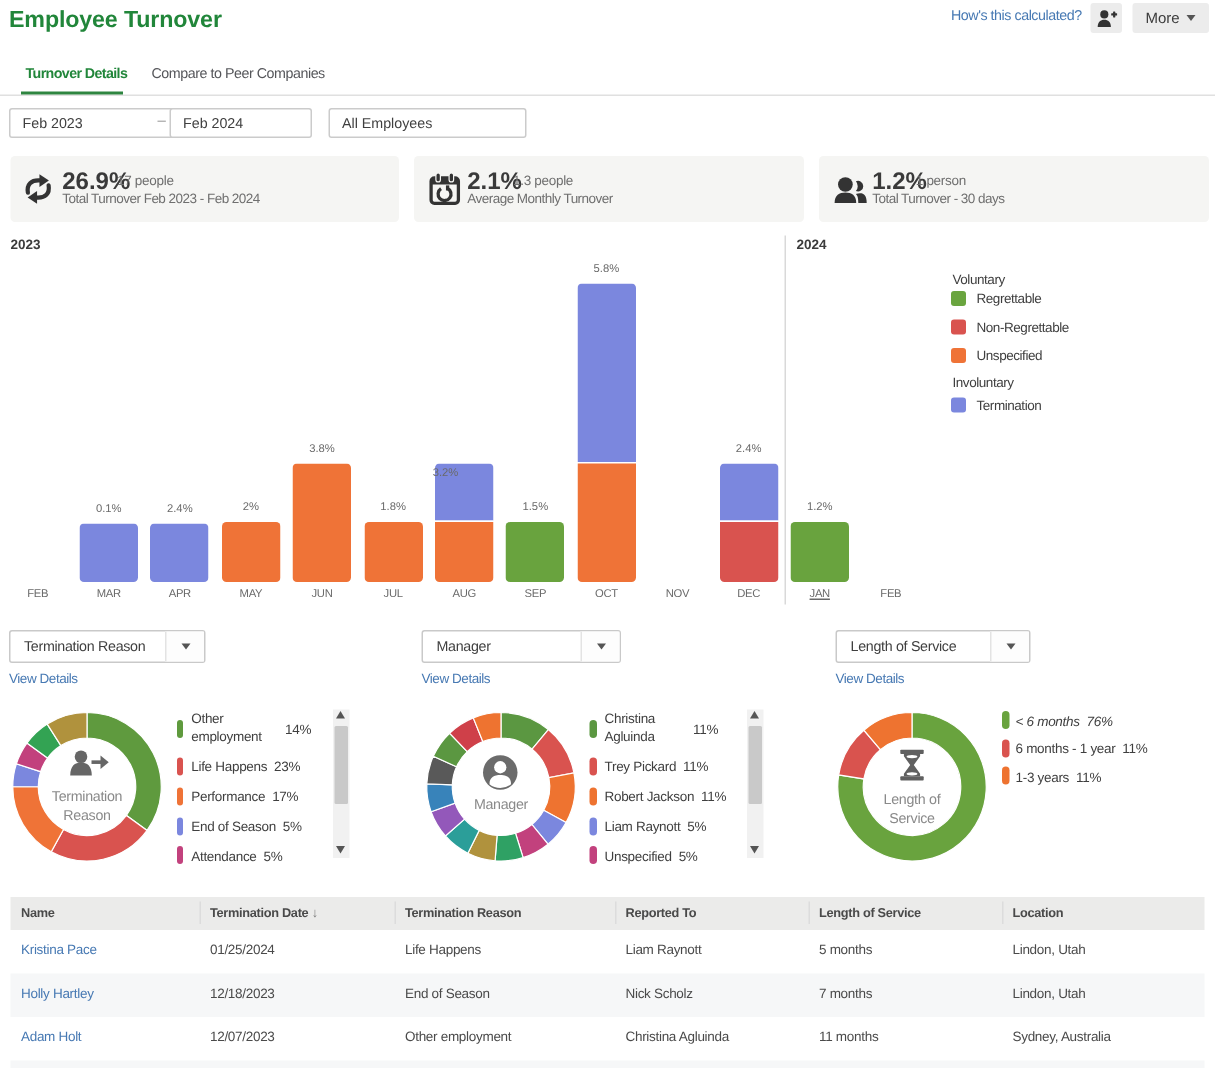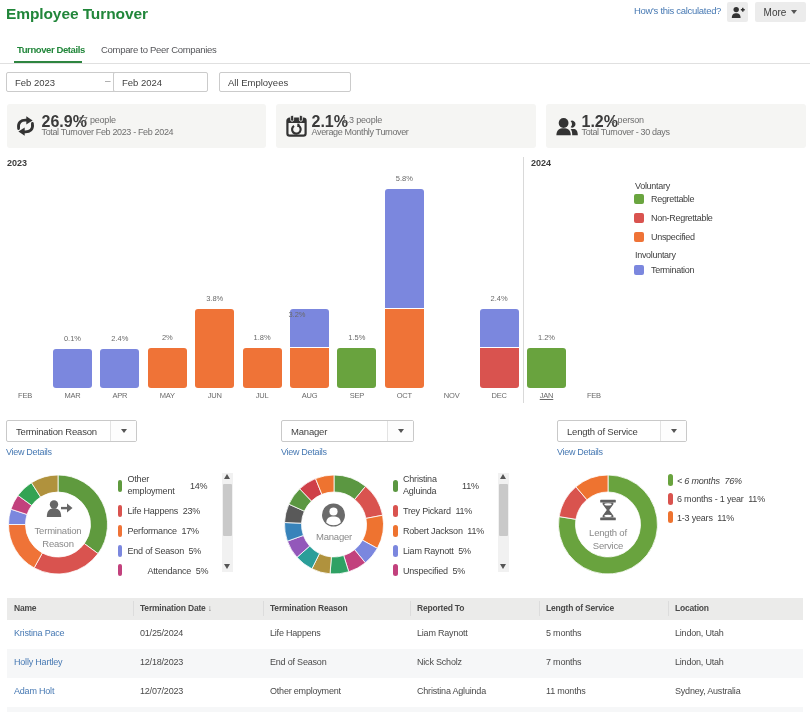--- a/index.html
+++ b/index.html
@@ -276,21 +276,21 @@
 <div class="pill" style="left:117.5px;top:480px;background:#5f9a3e;"></div>
 <div class="dlegitem" style="left:127.5px;top:472.5px;line-height:12.5px;">Other<br>employment</div>
 <div class="dlegitem" style="left:190px;top:481px;">14%</div>
 <div class="pill" style="left:117.5px;top:504.5px;background:#d9534f;"></div>
 <div class="dlegitem" style="left:127.5px;top:506px;">Life Happens&nbsp; 23%</div>
 <div class="pill" style="left:117.5px;top:524.5px;background:#ef7337;"></div>
 <div class="dlegitem" style="left:127.5px;top:526px;">Performance&nbsp; 17%</div>
 <div class="pill" style="left:117.5px;top:544.5px;background:#7b87de;"></div>
 <div class="dlegitem" style="left:127.5px;top:546px;">End of Season&nbsp; 5%</div>
 <div class="pill" style="left:117.5px;top:564px;background:#c2417d;"></div>
-<div class="dlegitem" style="left:127.5px;top:565.5px;margin-left:20px;">Attendance&nbsp; 5%</div>
+<div class="dlegitem" style="left:127.5px;top:565.5px;">Attendance&nbsp; 5%</div>
 <div class="scroll" style="left:222px;top:473px;height:99px;"></div>
 <div class="thumb" style="left:223px;top:483.5px;height:52px;"></div>
 <div class="abs" style="left:224px;top:474px;width:0;height:0;border-left:3.5px solid transparent;border-right:3.5px solid transparent;border-bottom:5px solid #555;"></div>
 <div class="abs" style="left:224px;top:564px;width:0;height:0;border-left:3.5px solid transparent;border-right:3.5px solid transparent;border-top:5px solid #555;"></div>
 <div class="pill" style="left:393px;top:480px;background:#5b9741;"></div>
 <div class="dlegitem" style="left:403px;top:472.5px;line-height:12.5px;">Christina<br>Agluinda</div>
 <div class="dlegitem" style="left:462px;top:481px;">11%</div>
 <div class="pill" style="left:393px;top:504.5px;background:#d9534f;"></div>
 <div class="dlegitem" style="left:403px;top:506px;">Trey Pickard&nbsp; 11%</div>
 <div class="pill" style="left:393px;top:524.5px;background:#ee7330;"></div>

